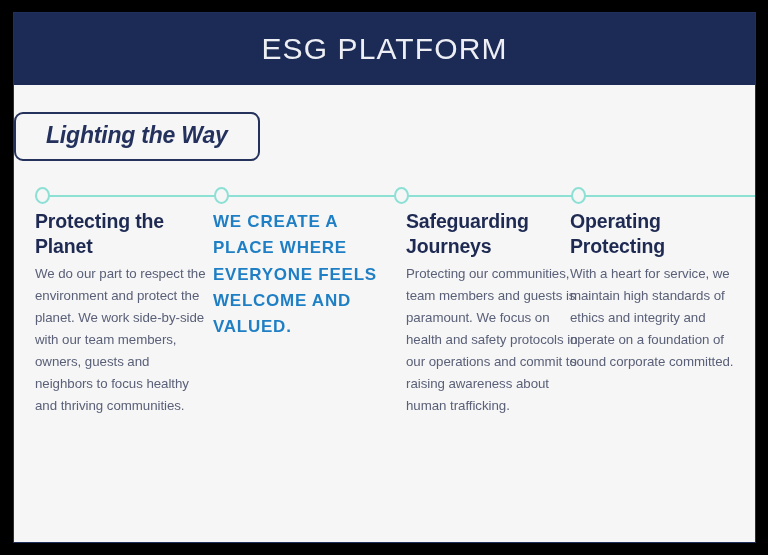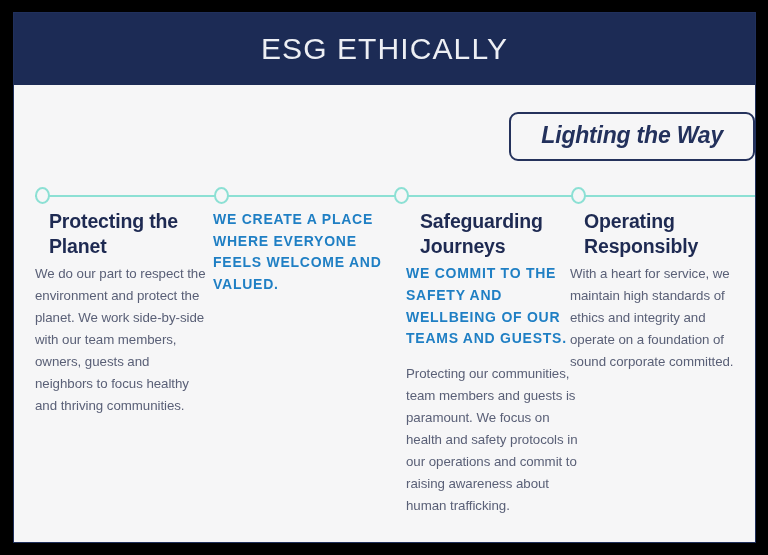--- a/index.html
+++ b/index.html
@@ -54,21 +54,21 @@
     white-space: nowrap;
   }
 
   
   #tagline-wrap {
     position: absolute;
     left: 0;
     top: 99px;
     width: 100%;
     display: flex;
-    justify-content: flex-end;
+    justify-content: flex-start;
   }
   #tagline-pill {
     border: 2px solid #25325c;
     border-radius: 9px;
     padding: 10px 30px 12px 30px;
     background: transparent;
     line-height: 1;
   }
   #tagline-text {
     color: #23315c;
@@ -127,25 +127,25 @@
   #col-1 { left: 199px; width: 176px; }
   #col-2 { left: 392px; width: 178px; }
   #col-3 { left: 556px; width: 180px; }
 
   .col-title {
     color: #1e2a52;
     font-size: 19.5px;
     font-weight: bold;
     line-height: 1.26;
     letter-spacing: -0.15px;
-    margin: 0 0 5px 14px;
+    margin: 0 0 5px 0;
   }
   .col-subhead {
     color: #1f7fc4;
-    font-size: 14px;
+    font-size: 17px;
     font-weight: bold;
     letter-spacing: 0.75px;
     line-height: 1.55;
     text-transform: uppercase;
     margin: 0 0 13px 0;
   }
   .col-body {
     color: #5a6077;
     font-size: 13.3px;
     line-height: 1.65;
@@ -153,21 +153,21 @@
     margin: 0;
   }
 </style>
 </head>
 <body>
 
 <div id="frame">
   <div id="card">
 
     <div id="header-band">
-      <div id="page-title">ESG ETHICALLY</div>
+      <div id="page-title">ESG PLATFORM</div>
     </div>
 
     <div id="tagline-wrap">
       <div id="tagline-pill">
         <span id="tagline-text">Lighting the Way</span>
       </div>
     </div>
 
     <div id="timeline">
       <div id="timeline-line"></div>
@@ -183,24 +183,23 @@
         <h2 class="col-title">Protecting the Planet</h2>
         <p class="col-body">We do our part to respect the environment and protect the planet. We work side-by-side with our team members, owners, guests and neighbors to focus healthy and thriving communities.</p>
       </div>
 
       <div class="column" id="col-1">
         <p class="col-subhead">WE CREATE A PLACE WHERE EVERYONE FEELS WELCOME AND VALUED.</p>
       </div>
 
       <div class="column" id="col-2">
         <h2 class="col-title">Safeguarding Journeys</h2>
-        <p class="col-subhead">WE COMMIT TO THE SAFETY AND WELLBEING OF OUR TEAMS AND GUESTS.</p>
         <p class="col-body">Protecting our communities, team members and guests is paramount. We focus on health and safety protocols in our operations and commit to raising awareness about human trafficking.</p>
       </div>
 
       <div class="column" id="col-3">
-        <h2 class="col-title">Operating Responsibly</h2>
+        <h2 class="col-title">Operating Protecting</h2>
         <p class="col-body">With a heart for service, we maintain high standards of ethics and integrity and operate on a foundation of sound corporate committed.</p>
       </div>
 
     </div>
   </div>
 </div>
 
 </body></html>

